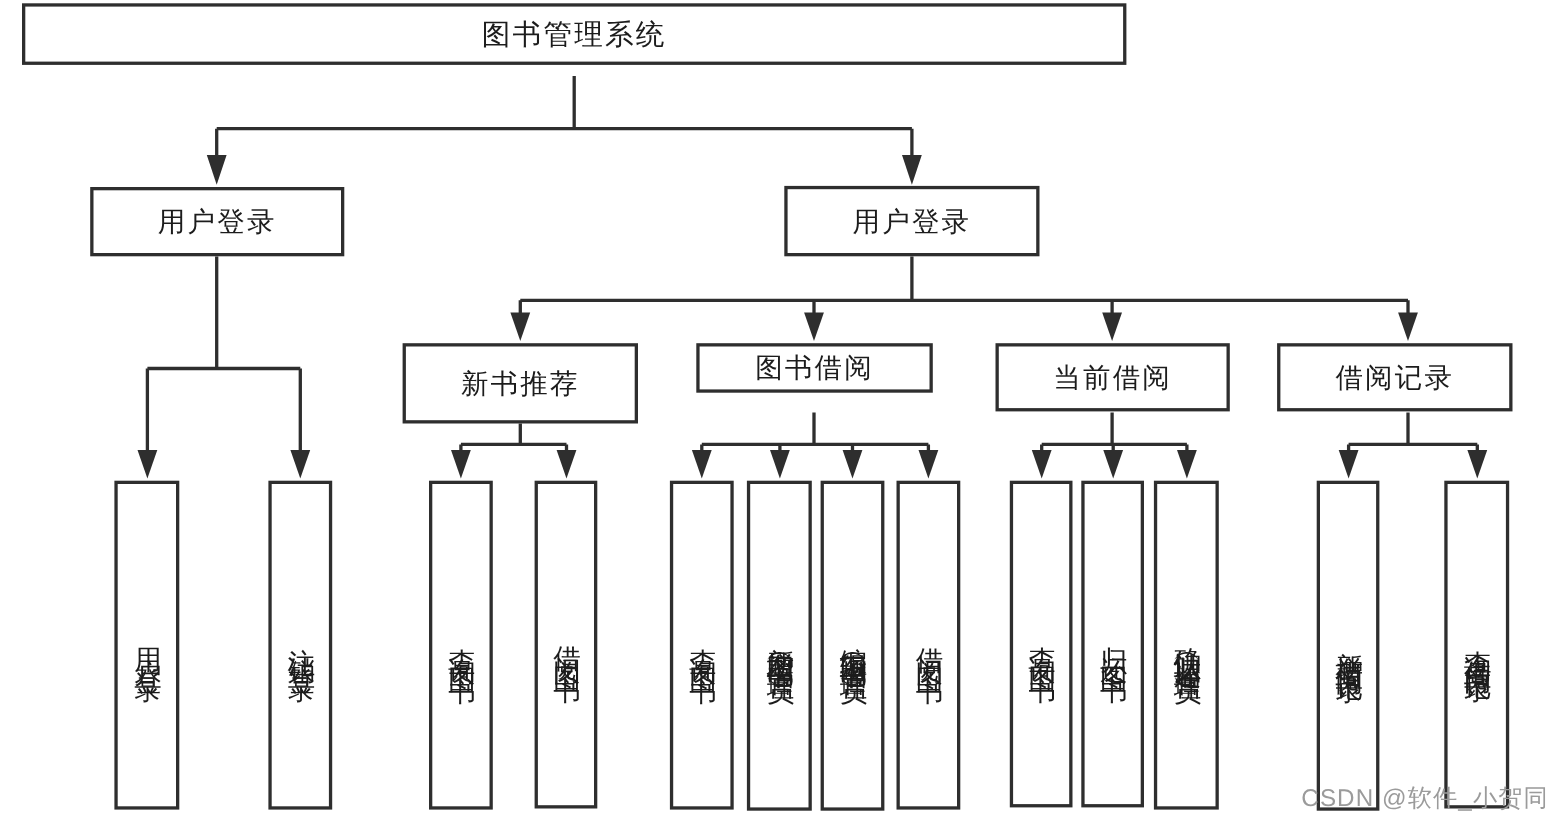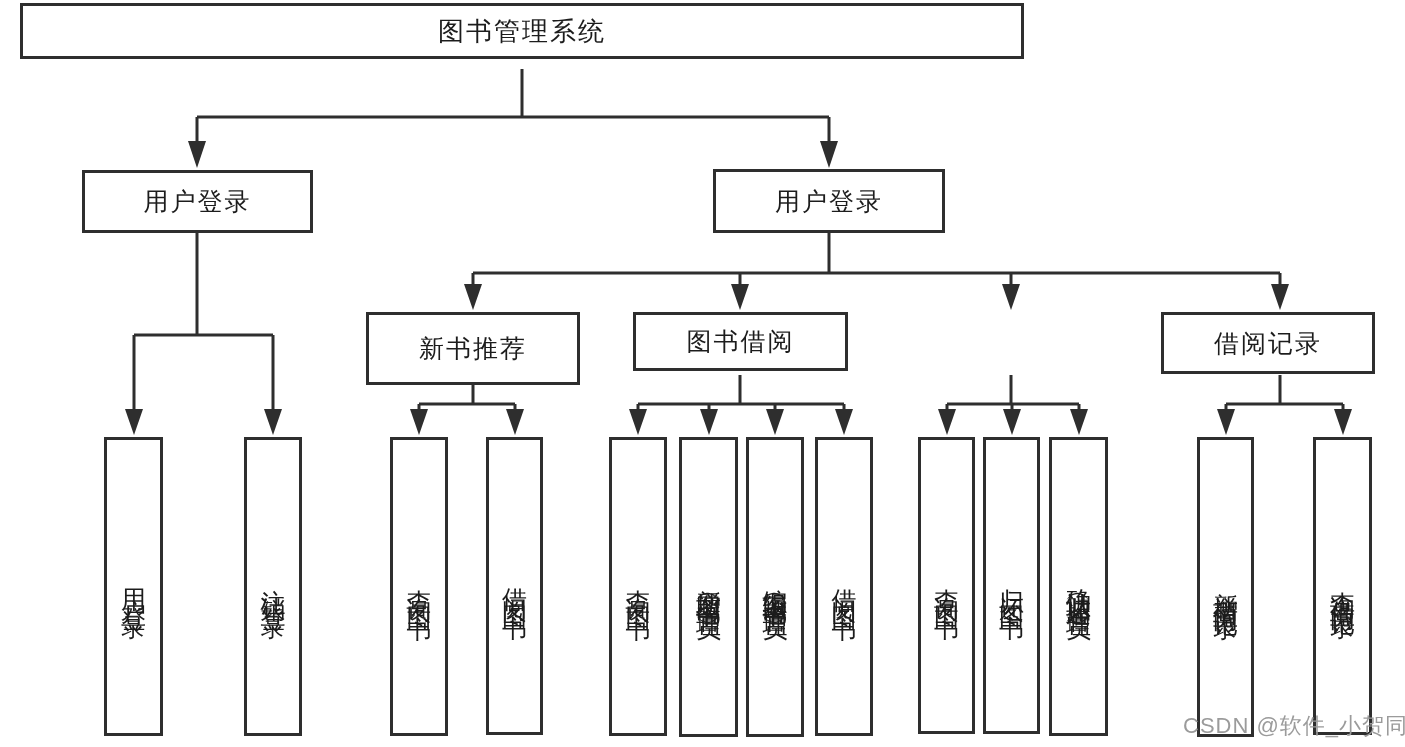--- a/index.html
+++ b/index.html
@@ -81,21 +81,22 @@
     <polygon points="1217,409 1235,409 1226,435" fill="#2e2e2e"></polygon>
     <polygon points="1334,409 1352,409 1343,435" fill="#2e2e2e"></polygon>
   </svg>
 
   <div class="box" style="left:20px;top:3px;width:1004px;height:56px;font-size:26px">图书管理系统</div>
 
   <div class="box" style="left:82px;top:170px;width:231px;height:63px">用户登录</div>
   <div class="box" style="left:713px;top:169px;width:232px;height:64px">用户登录</div>
 
   <div class="box" style="left:366px;top:312px;width:214px;height:73px">新书推荐</div>
-  <div class="box" style="left:633px;top:312px;width:215px;height:59px">图书借阅</div>
+  <div class="box" style="left:633px;top:312px;width:215px;height:45px">图书借阅</div>
+  <div class="box" style="left:905px;top:312px;width:213px;height:62px">当前借阅</div>
   <div class="box" style="left:1161px;top:312px;width:214px;height:62px">借阅记录</div>
 
   <div class="box leaf ls8" style="left:104px;top:437px;width:59px;height:299px">用户登录</div>
   <div class="box leaf ls8" style="left:244px;top:437px;width:58px;height:299px">注销登录</div>
 
   <div class="box leaf ls8" style="left:390px;top:437px;width:58px;height:299px">查询图书</div>
   <div class="box leaf ls8" style="left:486px;top:437px;width:57px;height:298px">借阅图书</div>
 
   <div class="box leaf ls8" style="left:609px;top:437px;width:58px;height:299px">查询图书</div>
   <div class="box leaf ls4" style="left:679px;top:437px;width:59px;height:300px">新增图书（管理员）</div>

